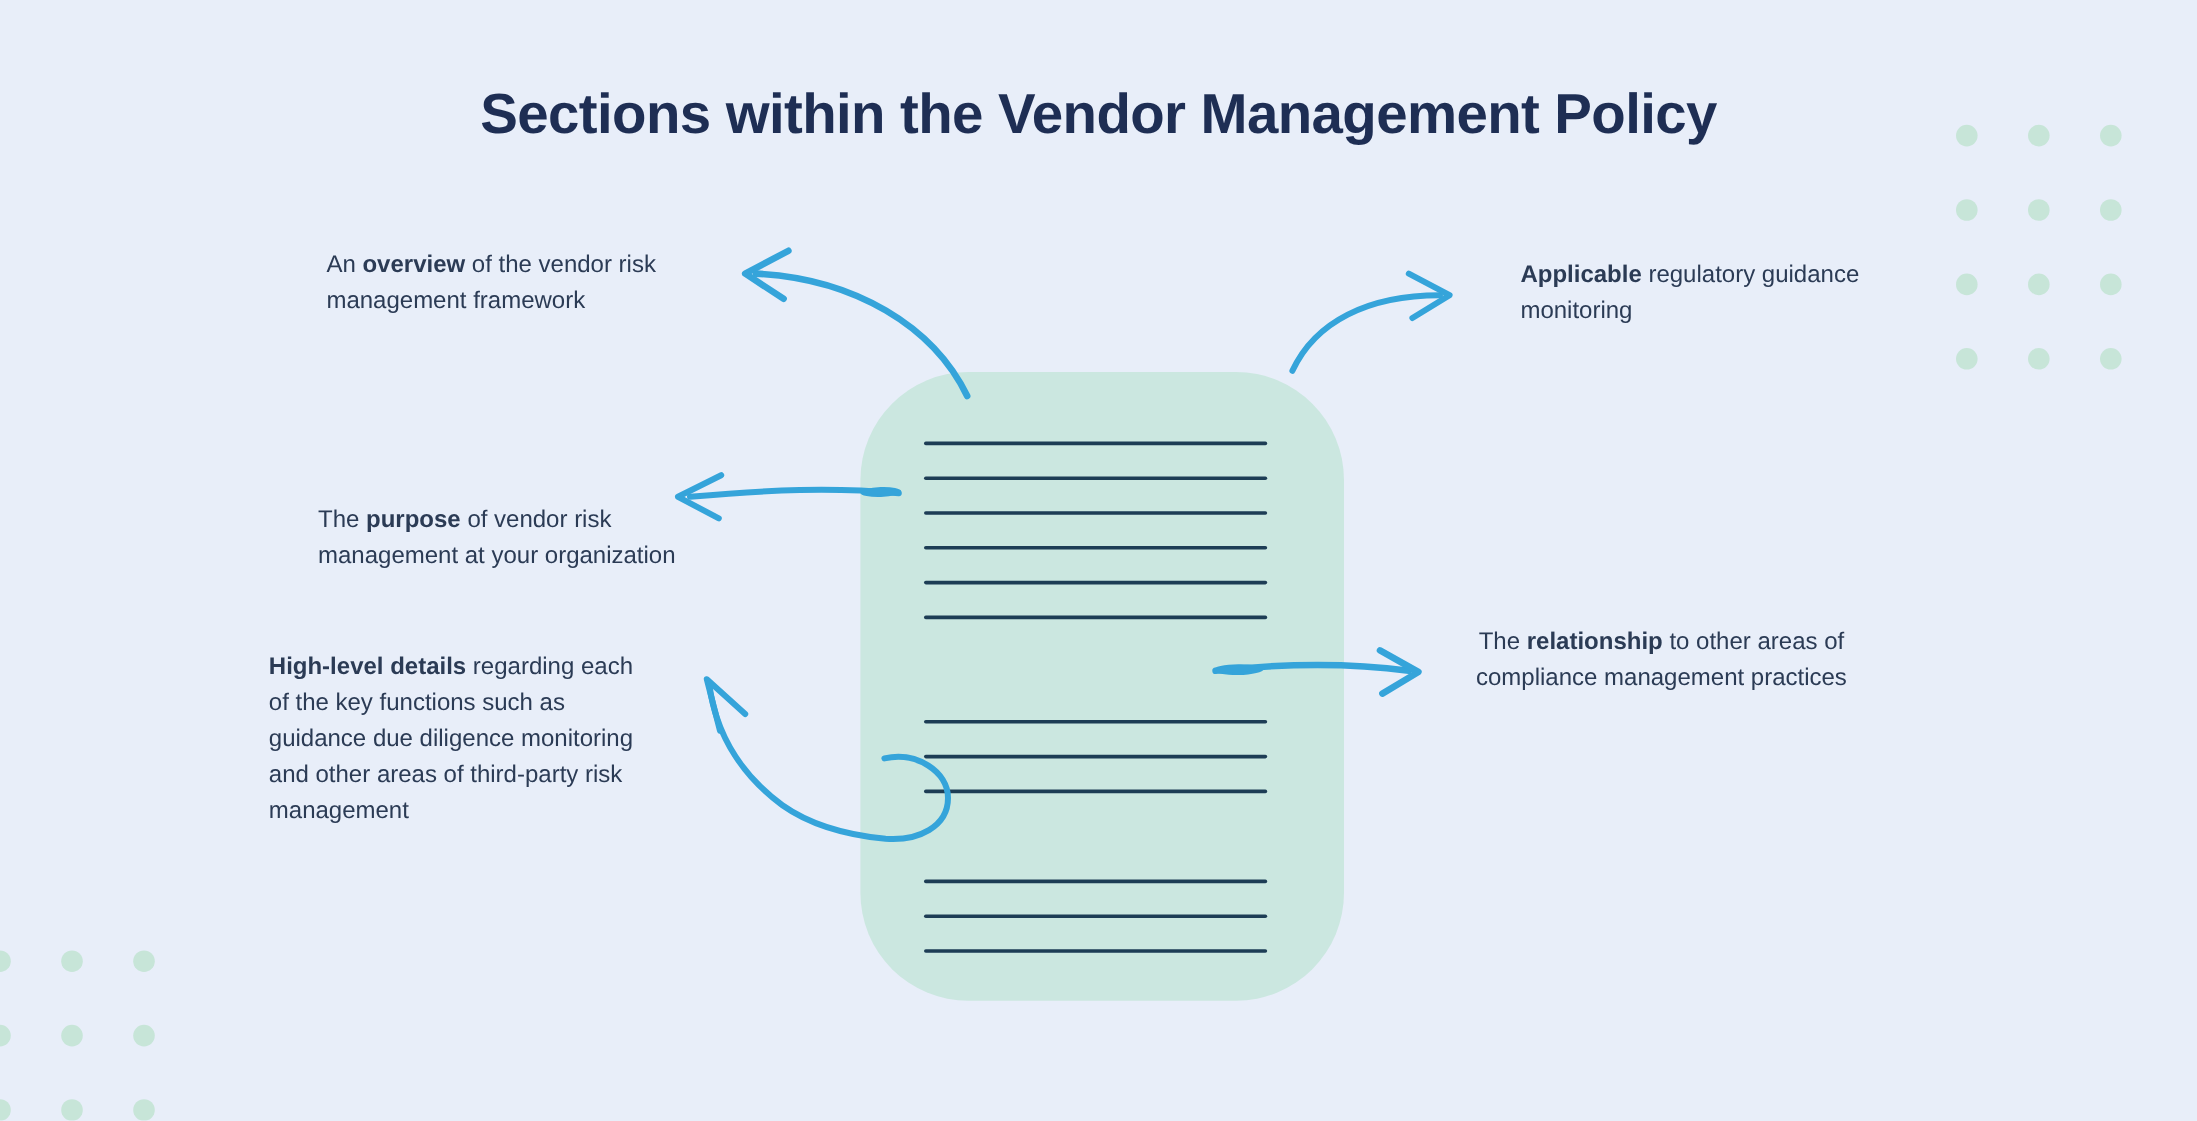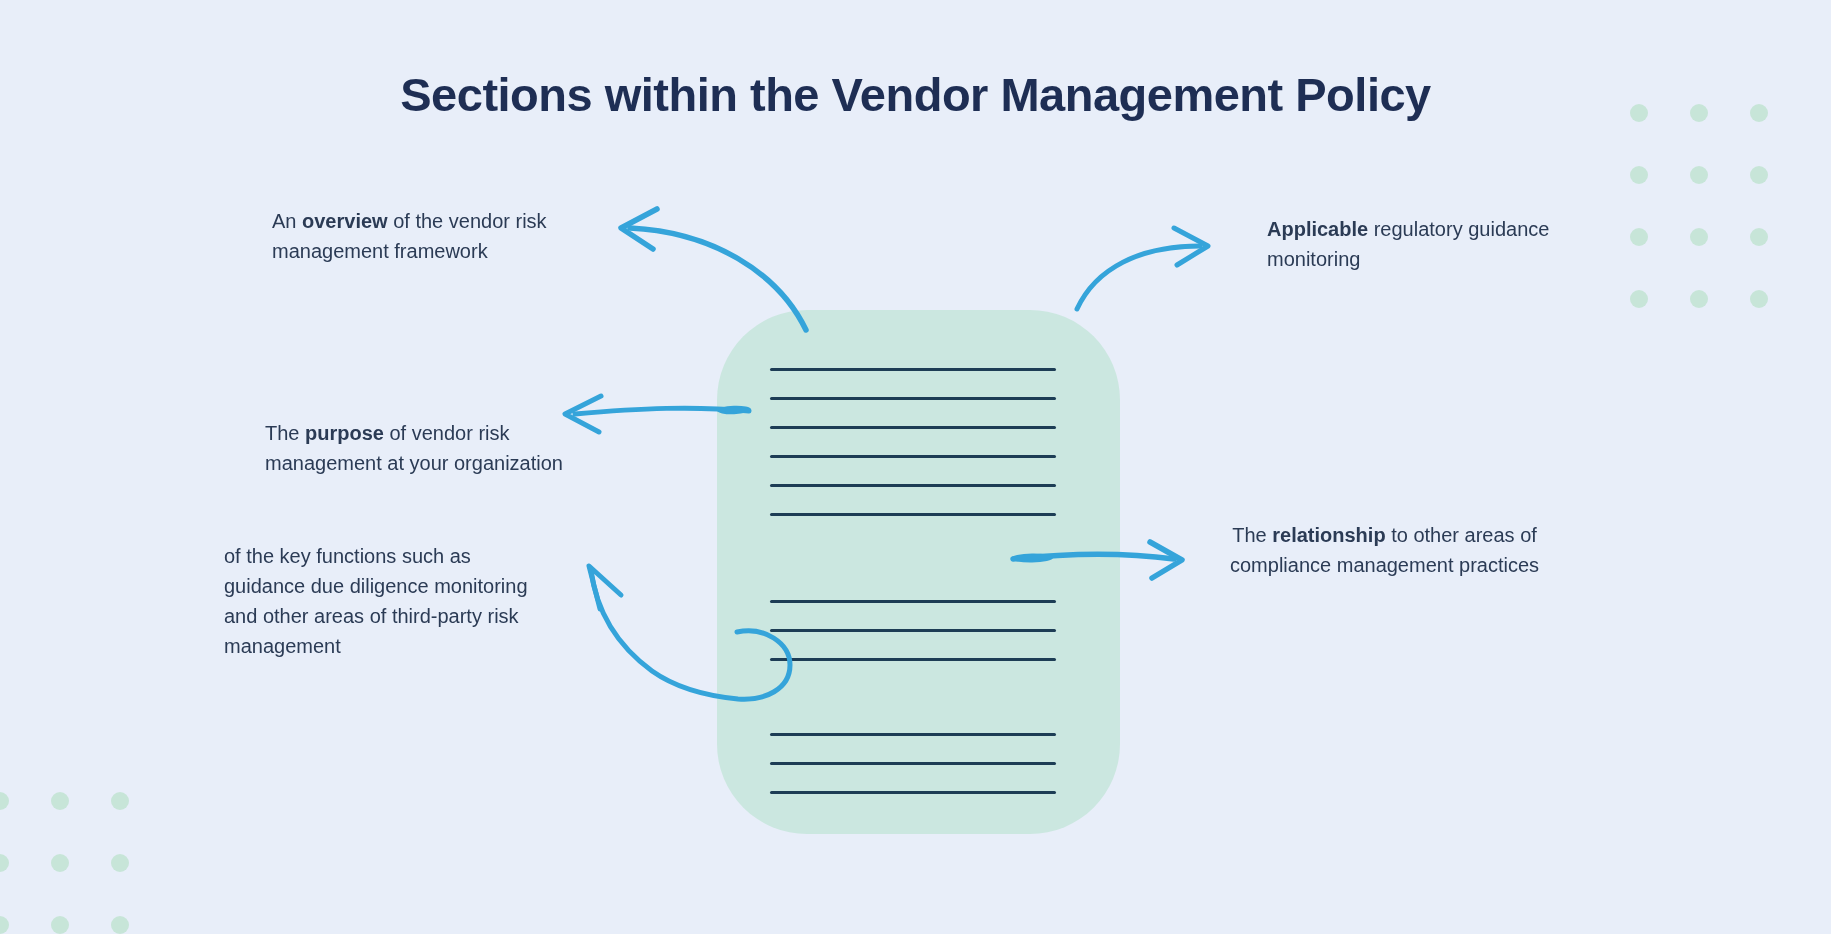--- a/index.html
+++ b/index.html
@@ -134,20 +134,21 @@
     </div>
   <div class="note note-applicable">
       <div><span class="bold">Applicable</span><span> regulatory guidance</span></div>
       <div><span>monitoring</span></div>
     </div>
   <div class="note note-purpose">
       <div><span>The </span><span class="bold">purpose</span><span> of vendor risk</span></div>
       <div><span>management at your organization</span></div>
     </div>
   <div class="note note-highlevel">
+      <div><span class="bold">High-level details</span><span> regarding each</span></div>
       <div><span>of the key functions such as</span></div>
       <div><span>guidance due diligence monitoring</span></div>
       <div><span>and other areas of third-party risk</span></div>
       <div><span>management</span></div>
     </div>
   <div class="note note-relationship">
       <div><span>The </span><span class="bold">relationship</span><span> to other areas of</span></div>
       <div><span>compliance management practices</span></div>
     </div>
 

